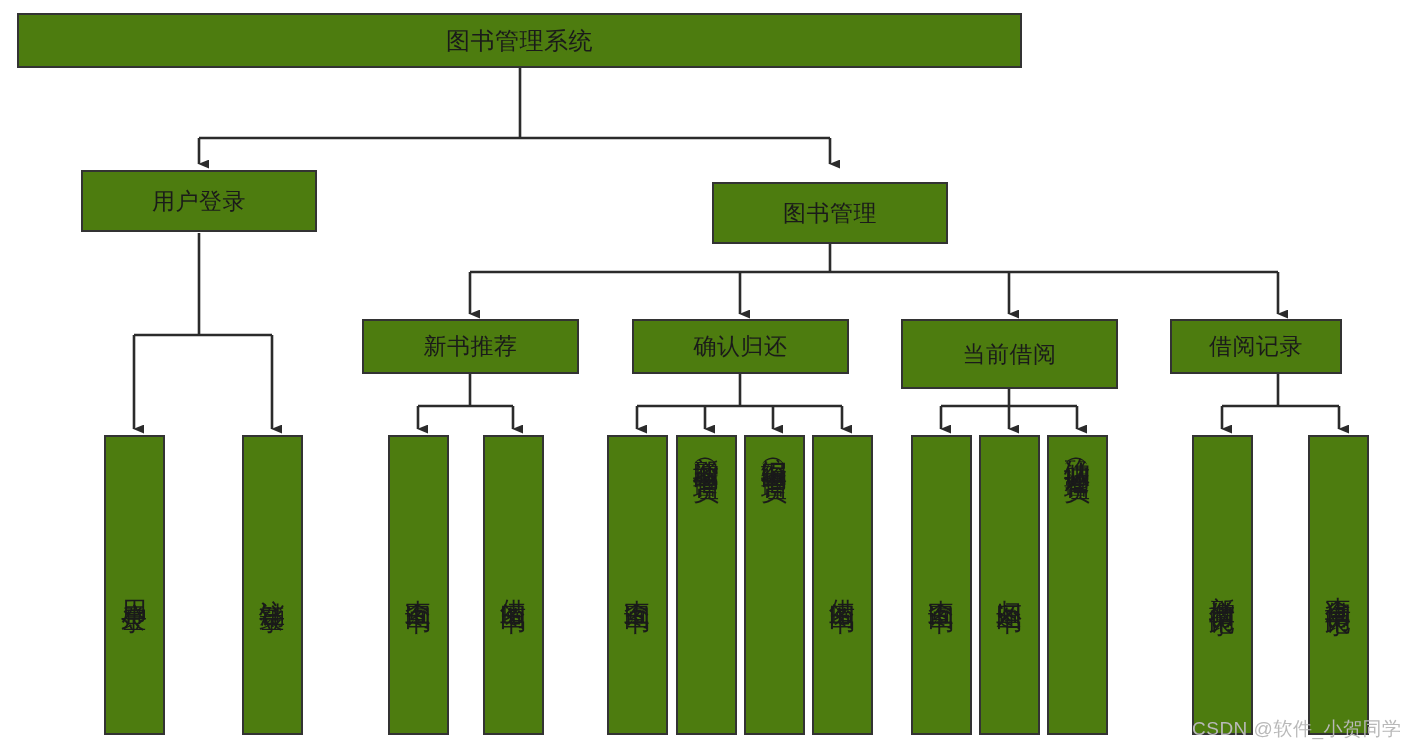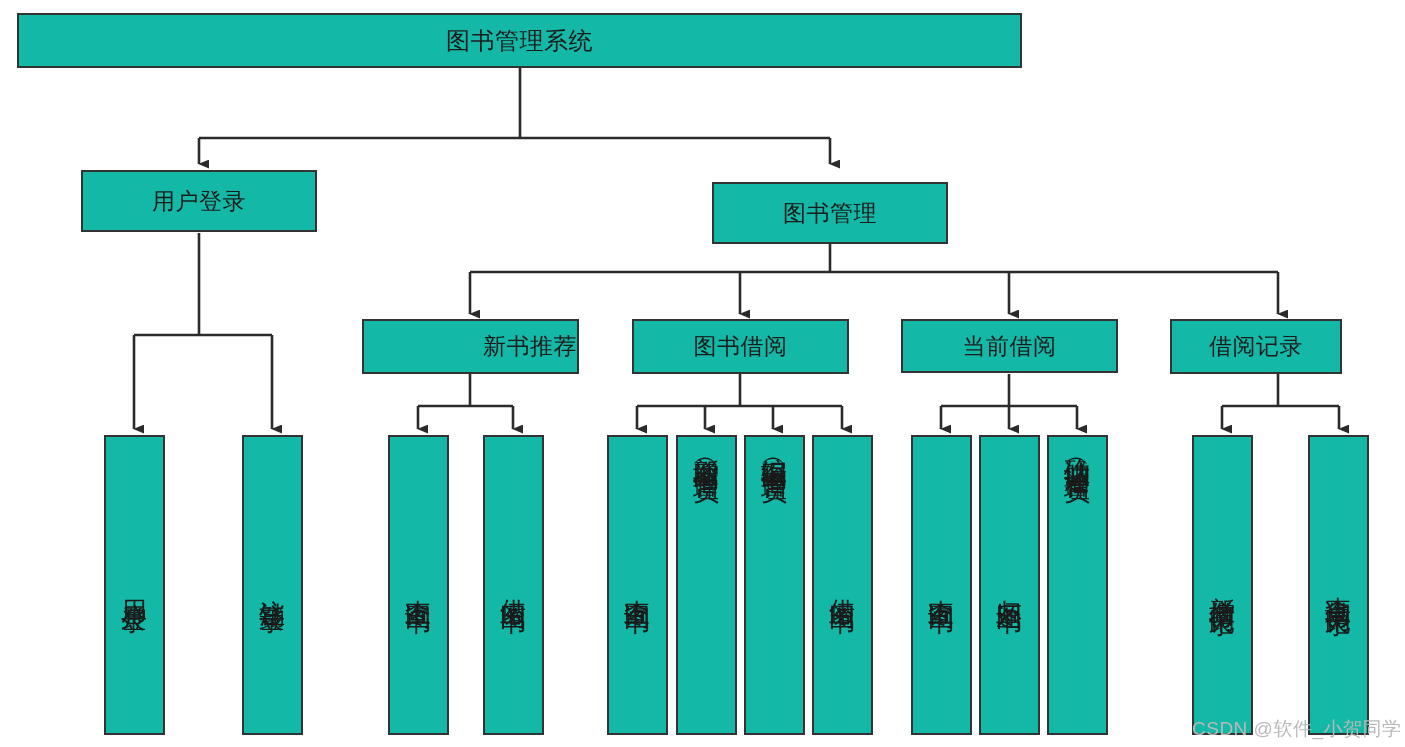--- a/index.html
+++ b/index.html
@@ -23,21 +23,21 @@
     position: absolute;
     left: 0;
     top: 0;
     width: 1405px;
     height: 747px;
     pointer-events: none;
   }
   .node {
     position: absolute;
     box-sizing: border-box;
-    background: #14b8a6;
+    background: #4d7c0f;
     border: 2.5px solid #333333;
     display: flex;
     align-items: center;
     justify-content: center;
   }
   .node-label {
     color: #1a1a1a;
     text-align: center;
     white-space: nowrap;
     line-height: 1.0;
@@ -139,29 +139,29 @@
   </div>
 
   <div class="node horiz" style="left:81px; top:170px; width:236px; height:62px;">
     <span class="node-label">用户登录</span>
   </div>
 
   <div class="node horiz" style="left:712px; top:170px; width:236px; height:62px;margin-top:12px;">
     <span class="node-label">图书管理</span>
   </div>
 
-  <div class="node horiz" style="left:362px; top:319px; width:217px; height:55px;justify-content:flex-end;">
+  <div class="node horiz" style="left:362px; top:319px; width:217px; height:55px;">
     <span class="node-label">新书推荐</span>
   </div>
 
   <div class="node horiz" style="left:632px; top:319px; width:217px; height:55px;">
-    <span class="node-label">图书借阅</span>
-  </div>
-
-  <div class="node horiz" style="left:901px; top:319px; width:217px; height:54px;">
+    <span class="node-label">确认归还</span>
+  </div>
+
+  <div class="node horiz" style="left:901px; top:319px; width:217px; height:70px;">
     <span class="node-label">当前借阅</span>
   </div>
 
   <div class="node horiz" style="left:1170px; top:319px; width:172px; height:55px;">
     <span class="node-label">借阅记录</span>
   </div>
 
   <div class="node vert center-v" style="left:104px; top:435px; width:61px; height:300px;">
     <span class="node-label">用户登录</span>
   </div>

